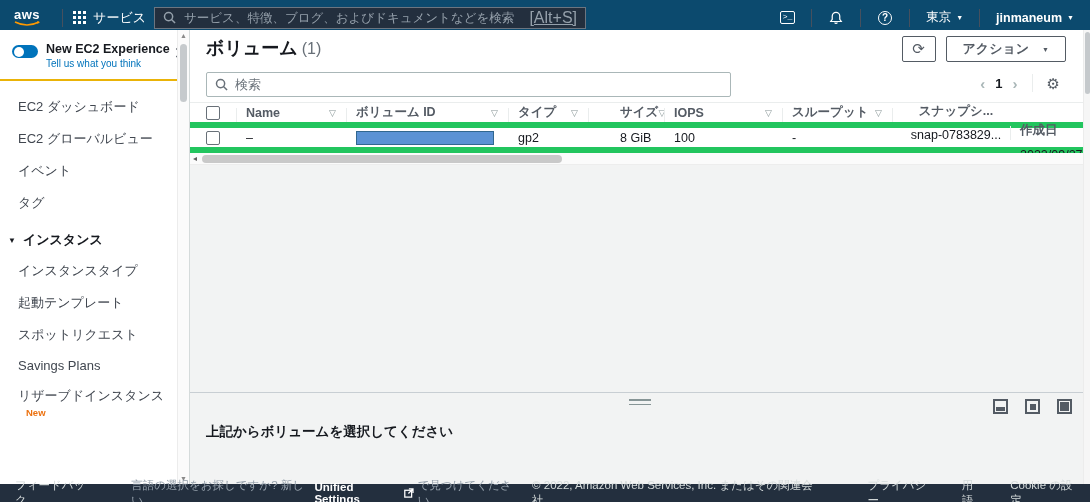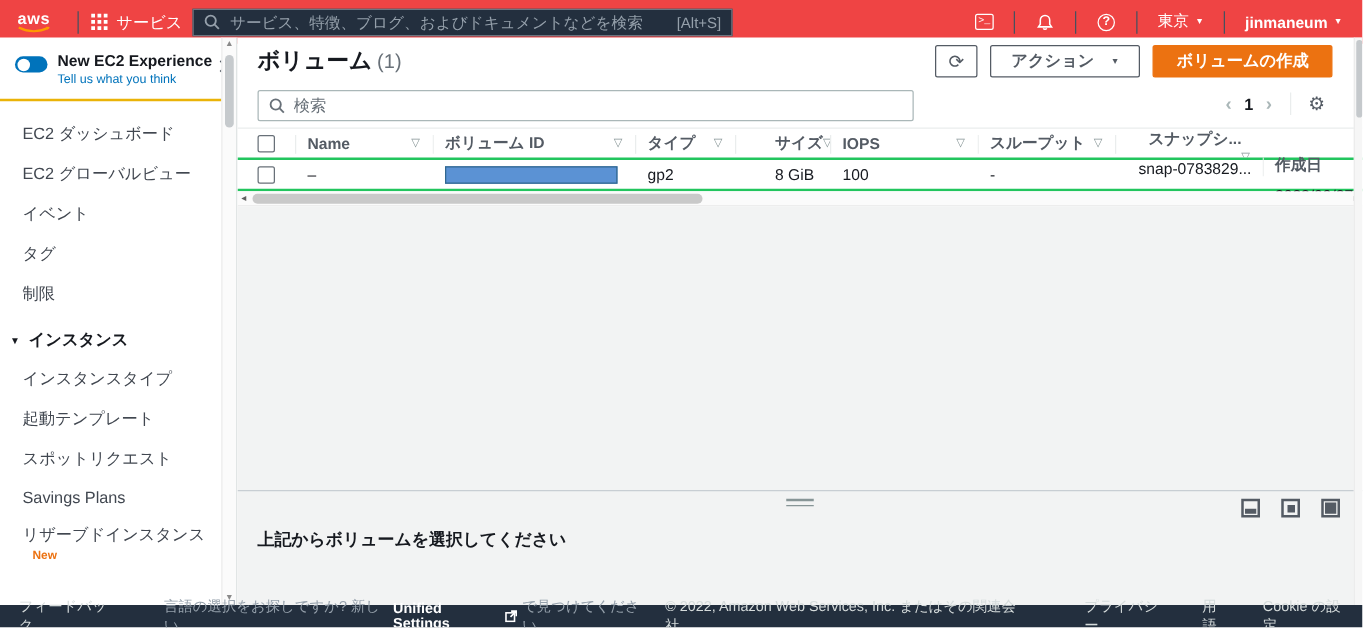--- a/index.html
+++ b/index.html
@@ -1,32 +1,32 @@
 <!DOCTYPE html>
 <html><head>
 <meta charset="utf-8">
 <style>
   * { margin:0; padding:0; box-sizing:border-box; }
   html,body { width:1090px; height:502px; overflow:hidden; }
   body { font-family:"Liberation Sans","DejaVu Sans",sans-serif; font-size:13px; color:#16191f; background:#fff; position:relative; }
 
   
-  .topbar { position:absolute; top:0; left:0; width:1090px; height:35px; background:#ef4444; display:flex; align-items:center; padding:0 10px 0 14px; }
+  .topbar { position:absolute; top:0; left:0; width:1090px; height:35px; background:#0c4a6e; display:flex; align-items:center; padding:0 10px 0 14px; }
   .aws-logo { display:flex; flex-direction:column; align-items:center; margin-right:12px; cursor:pointer; }
   .aws-logo .logo-text { color:#fff; font-weight:bold; font-size:13px; line-height:12px; letter-spacing:.5px; }
   .aws-smile { width:26px; height:6px; display:block; }
   .tb-sep { width:1px; height:18px; background:#46505e; margin:0 10px; }
   .tb-btn { display:flex; align-items:center; gap:7px; color:#fff; background:none; border:none; font-size:13px; cursor:pointer; font-family:inherit; }
   .grid-icon { width:13px; height:13px; display:grid; grid-template-columns:repeat(3,3px); grid-template-rows:repeat(3,3px); gap:2px; }
   .grid-icon i { background:#fff; }
   .tb-search { position:relative; display:flex; align-items:center; width:432px; height:22px; margin-left:8px; border:1px solid #6c7580; border-radius:0; background:#232f3e; padding:0 8px; }
   .tb-search svg { flex:0 0 auto; margin-right:8px; }
   .tb-search input { flex:1; background:transparent; border:none; outline:none; color:#eee; font-size:12.5px; font-family:inherit; }
   .tb-search input::placeholder { color:#95a0ab; }
-  .tb-shortcut { color:#95a0ab; font-size:12px; margin-left:8px; }
+  .tb-shortcut { color:#95a0ab; font-size:16px; margin-left:8px;text-decoration:underline; }
   .tb-right { margin-left:auto; display:flex; align-items:center; }
   .tb-icon { display:flex; align-items:center; justify-content:center; width:28px; height:22px; background:none; border:none; cursor:pointer; color:#fff; }
   .cloudshell-box { width:15px; height:13px; border:1.5px solid #fff; border-radius:2px; color:#fff; font-size:8px; line-height:10px; text-align:left; padding-left:2px; font-family:"Liberation Mono",monospace; }
   .help-circle { width:14px; height:14px; border:1.5px solid #fff; border-radius:50%; color:#fff; font-size:10px; font-weight:bold; display:flex; align-items:center; justify-content:center; }
   .caret { font-size:7px; color:#fff; margin-left:5px; }
   .tb-menu { display:flex; align-items:center; color:#fff; font-size:12.5px; background:none; border:none; cursor:pointer; font-family:inherit; padding:0 6px; }
   .tb-user { font-weight:bold; }
 
   
   .content { position:absolute; top:30px; left:0; width:1090px; height:454px; display:flex; }
@@ -70,21 +70,21 @@
   .filter-box input { flex:1; border:none; outline:none; font-size:13px; color:#404040; font-family:inherit; }
   .filter-box input::placeholder { color:#687078; }
   .paging { display:flex; align-items:center; gap:10px; padding-right:14px; margin-top:2px; }
   .pg-chev { color:#aab7b8; font-size:15px; font-weight:bold; cursor:pointer; line-height:1; }
   .pg-num { font-weight:bold; color:#16191f; font-size:13px; }
   .pg-sep { width:1px; height:18px; background:#eaeded; margin:0 4px; }
   .gear { color:#545b64; font-size:15px; cursor:pointer; line-height:1; }
 
   
   .table { border-top:1px solid #eaeded; }
-  .trow { display:flex; align-items:center; height:25px; border-bottom:2px solid #22c55e; }
+  .trow { display:flex; align-items:center; height:25px; border-bottom:6px solid #22c55e; }
   .thead { font-weight:bold; color:#545b64; }
   .cell { display:flex; align-items:center; padding-left:10px; height:100%; position:relative; font-size:12.5px; white-space:nowrap; overflow:hidden; }
   .thead .cell:not(.c0)::before { content:''; position:absolute; left:0; top:5px; width:1px; height:15px; background:#eaeded; }
   .c0 { width:46px; padding-left:16px; }
   .c1 { width:110px; } .c2 { width:162px; } .c3 { width:80px; } .c4 { width:76px;padding-left:32px; }
   .c5 { width:118px; } .c6 { width:110px; } .c7 { width:118px;flex-direction:column; } .c8 { flex:1;margin-top:35px; }
   .sort { margin-left:auto; margin-right:10px; font-size:9px; color:#879596; cursor:pointer; }
   .checkbox { width:14px; height:14px; border:1.5px solid #687078; border-radius:2px; background:#fff; cursor:pointer; }
   .redaction { width:138px; height:14px; background:#5b92d4; border:1.5px solid #31678f; }
 
@@ -195,21 +195,20 @@
           <div class="sb-title">New EC2 Experience</div>
           <div class="sb-sub">Tell us what you think</div>
         </div>
         <div class="sb-close">✕</div>
       </div>
       <nav class="sb-nav">
         <a class="sb-link">EC2 ダッシュボード</a>
         <a class="sb-link">EC2 グローバルビュー</a>
         <a class="sb-link">イベント</a>
         <a class="sb-link">タグ</a>
-        <a class="sb-link">制限</a>
         <div class="sb-section">
           <span class="tri">▼</span>
           <span>インスタンス</span>
         </div>
         <a class="sb-link">インスタンスタイプ</a>
         <a class="sb-link">起動テンプレート</a>
         <a class="sb-link">スポットリクエスト</a>
         <a class="sb-link">Savings Plans</a>
         <a class="sb-link" style="padding-bottom:2px;">リザーブドインスタンス</a>
         <span class="new-badge-line">New</span>
@@ -227,21 +226,20 @@
     <div class="page-head">
       <h1 class="page-title"><span>ボリューム</span><span class="page-count">(1)</span></h1>
       <div class="head-actions">
         <button class="btn btn-refresh">
             <span>⟳</span>
           </button>
         <button class="btn btn-actions">
           <span>アクション</span>
           <span class="caret">▼</span>
         </button>
-        <button class="btn btn-create">ボリュームの作成</button>
       </div>
     </div>
 
     <div class="toolbar">
       <div class="filter-box">
         <svg width="13" height="13" viewBox="0 0 14 14">
             <circle cx="6" cy="6" r="4.4" stroke="#687078" stroke-width="1.6" fill="none"></circle>
             <line x1="9.4" y1="9.4" x2="13" y2="13" stroke="#687078" stroke-width="1.6"></line>
           </svg>
         <input type="text" placeholder="検索" style="">

